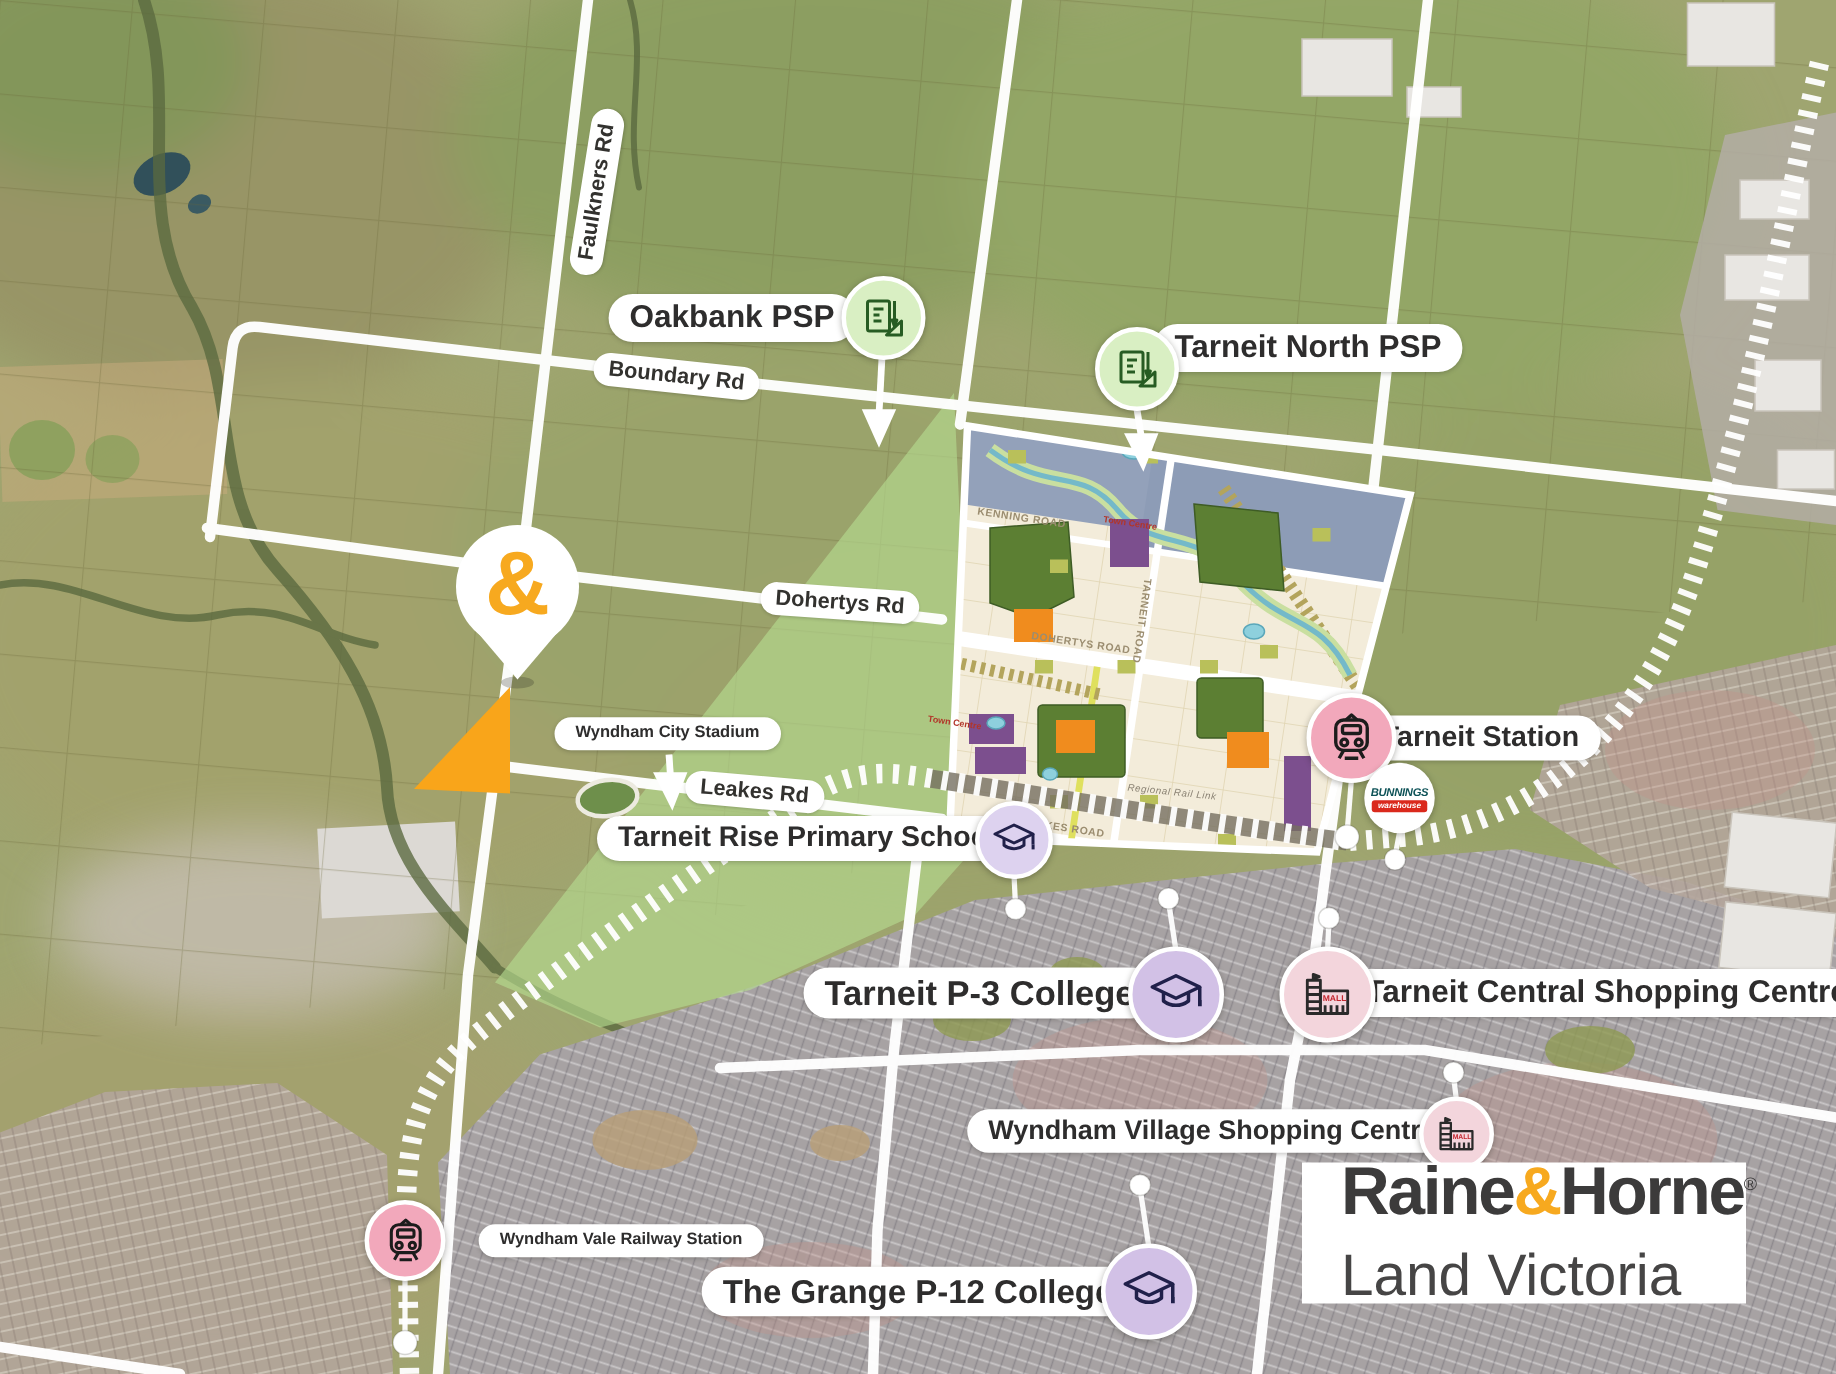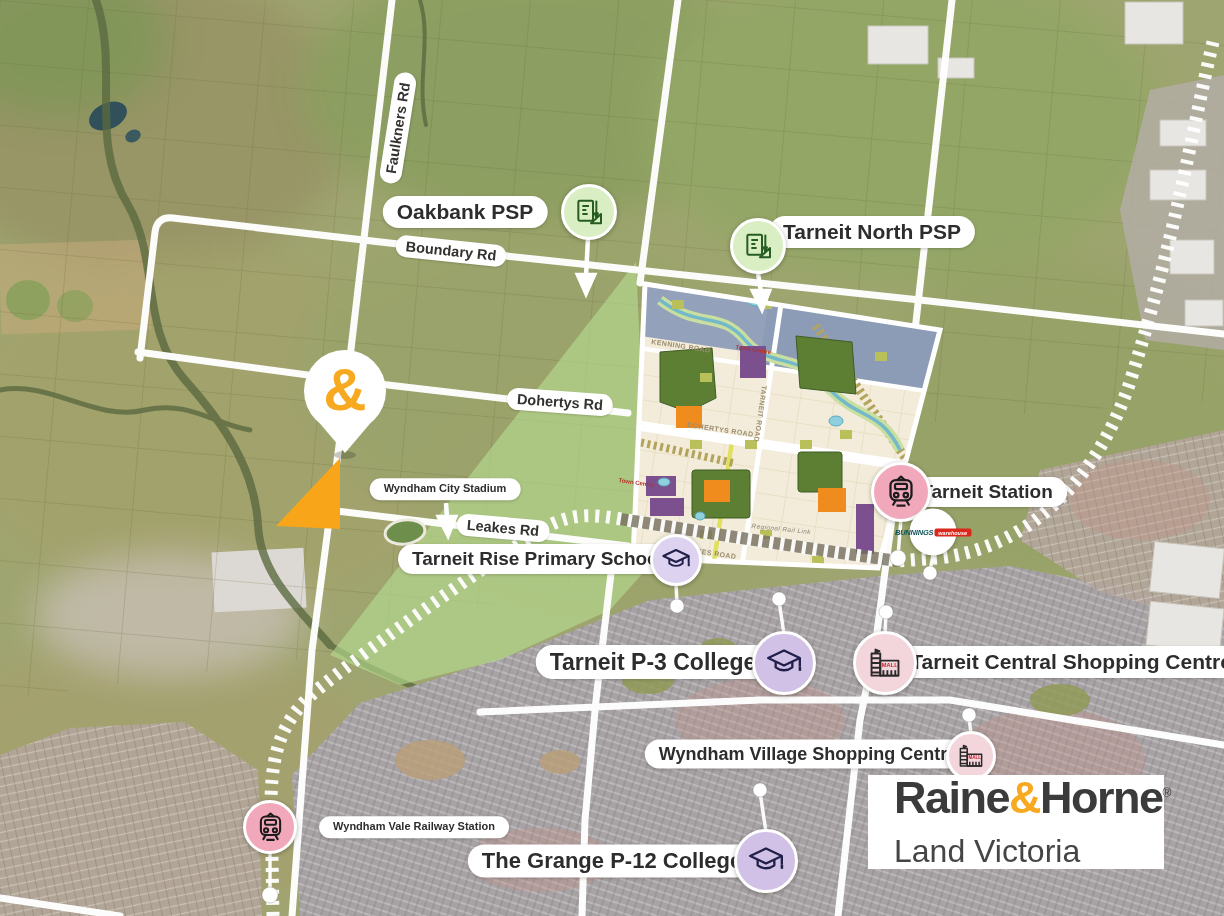--- a/index.html
+++ b/index.html
@@ -20,30 +20,30 @@
   .icn svg{display:block;}
   .planlab{position:absolute;color:#9b8d70;font-weight:700;font-size:7px;
        letter-spacing:.4px;transform:rotate(8.5deg);transform-origin:left top;white-space:nowrap;}
   .planlab.red{color:#b23529;font-size:6px;letter-spacing:0;}
   .planlab.rail{color:#8b8374;font-style:italic;font-weight:400;font-size:6.5px;transform:rotate(6deg);}
   .planlab.vert{transform:rotate(98deg);}
   #amp{position:absolute;left:345px;top:389px;transform:translate(-50%,-50%);
        color:#F7A91F;font-size:60px;font-weight:700;}
   #bunnings{position:absolute;left:933px;top:532px;width:47px;height:47px;border-radius:50%;
        background:#fff;transform:translate(-50%,-50%);box-shadow:0 1px 4px rgba(30,30,20,.35);
-       display:flex;flex-direction:row;align-items:center;justify-content:center;gap:1px;}
+       display:flex;flex-direction:column;align-items:center;justify-content:center;gap:1px;}
   #bunnings .b1{color:#0d5257;font-weight:700;font-style:italic;font-size:7.5px;letter-spacing:-.2px;}
   #bunnings .b2{background:#da291c;color:#fff;font-style:italic;font-weight:700;font-size:5.5px;
        padding:1px 4px;border-radius:2px;}
   #logo{position:absolute;left:868px;top:775px;width:296px;height:94px;background:#fff;
        display:flex;flex-direction:column;justify-content:center;padding-left:26px;box-sizing:border-box;}
   #logo .l1{font-size:45px;font-weight:700;color:#3c3b3b;letter-spacing:-1.5px;line-height:1;}
   #logo .l1 .amp{color:#F7A91F;}
   #logo .l1 sup{font-size:12px;font-weight:400;letter-spacing:0;}
-  #logo .l2{font-size:32px;font-weight:400;color:#464545;letter-spacing:0;line-height:1.1;margin-top:14px;}
+  #logo .l2{font-size:39px;font-weight:400;color:#464545;letter-spacing:0;line-height:1.1;margin-top:14px;}
 </style>
 </head>
 <body>
 
 <div id="stage">
 
 <svg class="base" width="1224" height="916" viewBox="0 0 1224 916">
   <defs>
     <filter id="soft" x="-40%" y="-40%" width="180%" height="180%">
           <feGaussianBlur stdDeviation="18"></feGaussianBlur>
@@ -254,21 +254,21 @@
 <div class="roadpill" style="left:503px;top:528px;--rot:5deg">Leakes Rd</div>
 
 <div class="planlab" style="left:652px;top:338px">KENNING ROAD</div>
 <div class="planlab" style="left:688px;top:421px">DOHERTYS ROAD</div>
 <div class="planlab" style="left:682px;top:545px">LEAKES ROAD</div>
 <div class="planlab vert" style="left:768px;top:386px">TARNEIT ROAD</div>
 <div class="planlab rail" style="left:752px;top:522px">Regional Rail Link</div>
 <div class="planlab red" style="left:736px;top:344px">Town Centre</div>
 <div class="planlab red" style="left:619px;top:477px">Town Centre</div>
 
-<div class="pill sz21" style="left:465px;top:212px">Oakbank PSP</div>
+<div class="pill sz21" style="left:488px;top:212px">Oakbank PSP</div>
 <div class="pill sz21" style="left:872px;top:232px">Tarneit North PSP</div>
 <div class="pill sz17" style="left:445px;top:489px">Wyndham City Stadium</div>
 <div class="pill sz19" style="left:538px;top:559px">Tarneit Rise Primary School</div>
 <div class="pill sz23" style="left:653px;top:662px">Tarneit P-3 College</div>
 <div class="pill sz19" style="left:987px;top:492px">Tarneit Station</div>
 <div class="pill sz21" style="left:1071px;top:662px">Tarneit Central Shopping Centre</div>
 <div class="pill sz18" style="left:808px;top:754px">Wyndham Village Shopping Centre</div>
 <div class="pill sz17" style="left:414px;top:827px">Wyndham Vale Railway Station</div>
 <div class="pill sz22" style="left:612px;top:861px">The Grange P-12 College</div>
 

